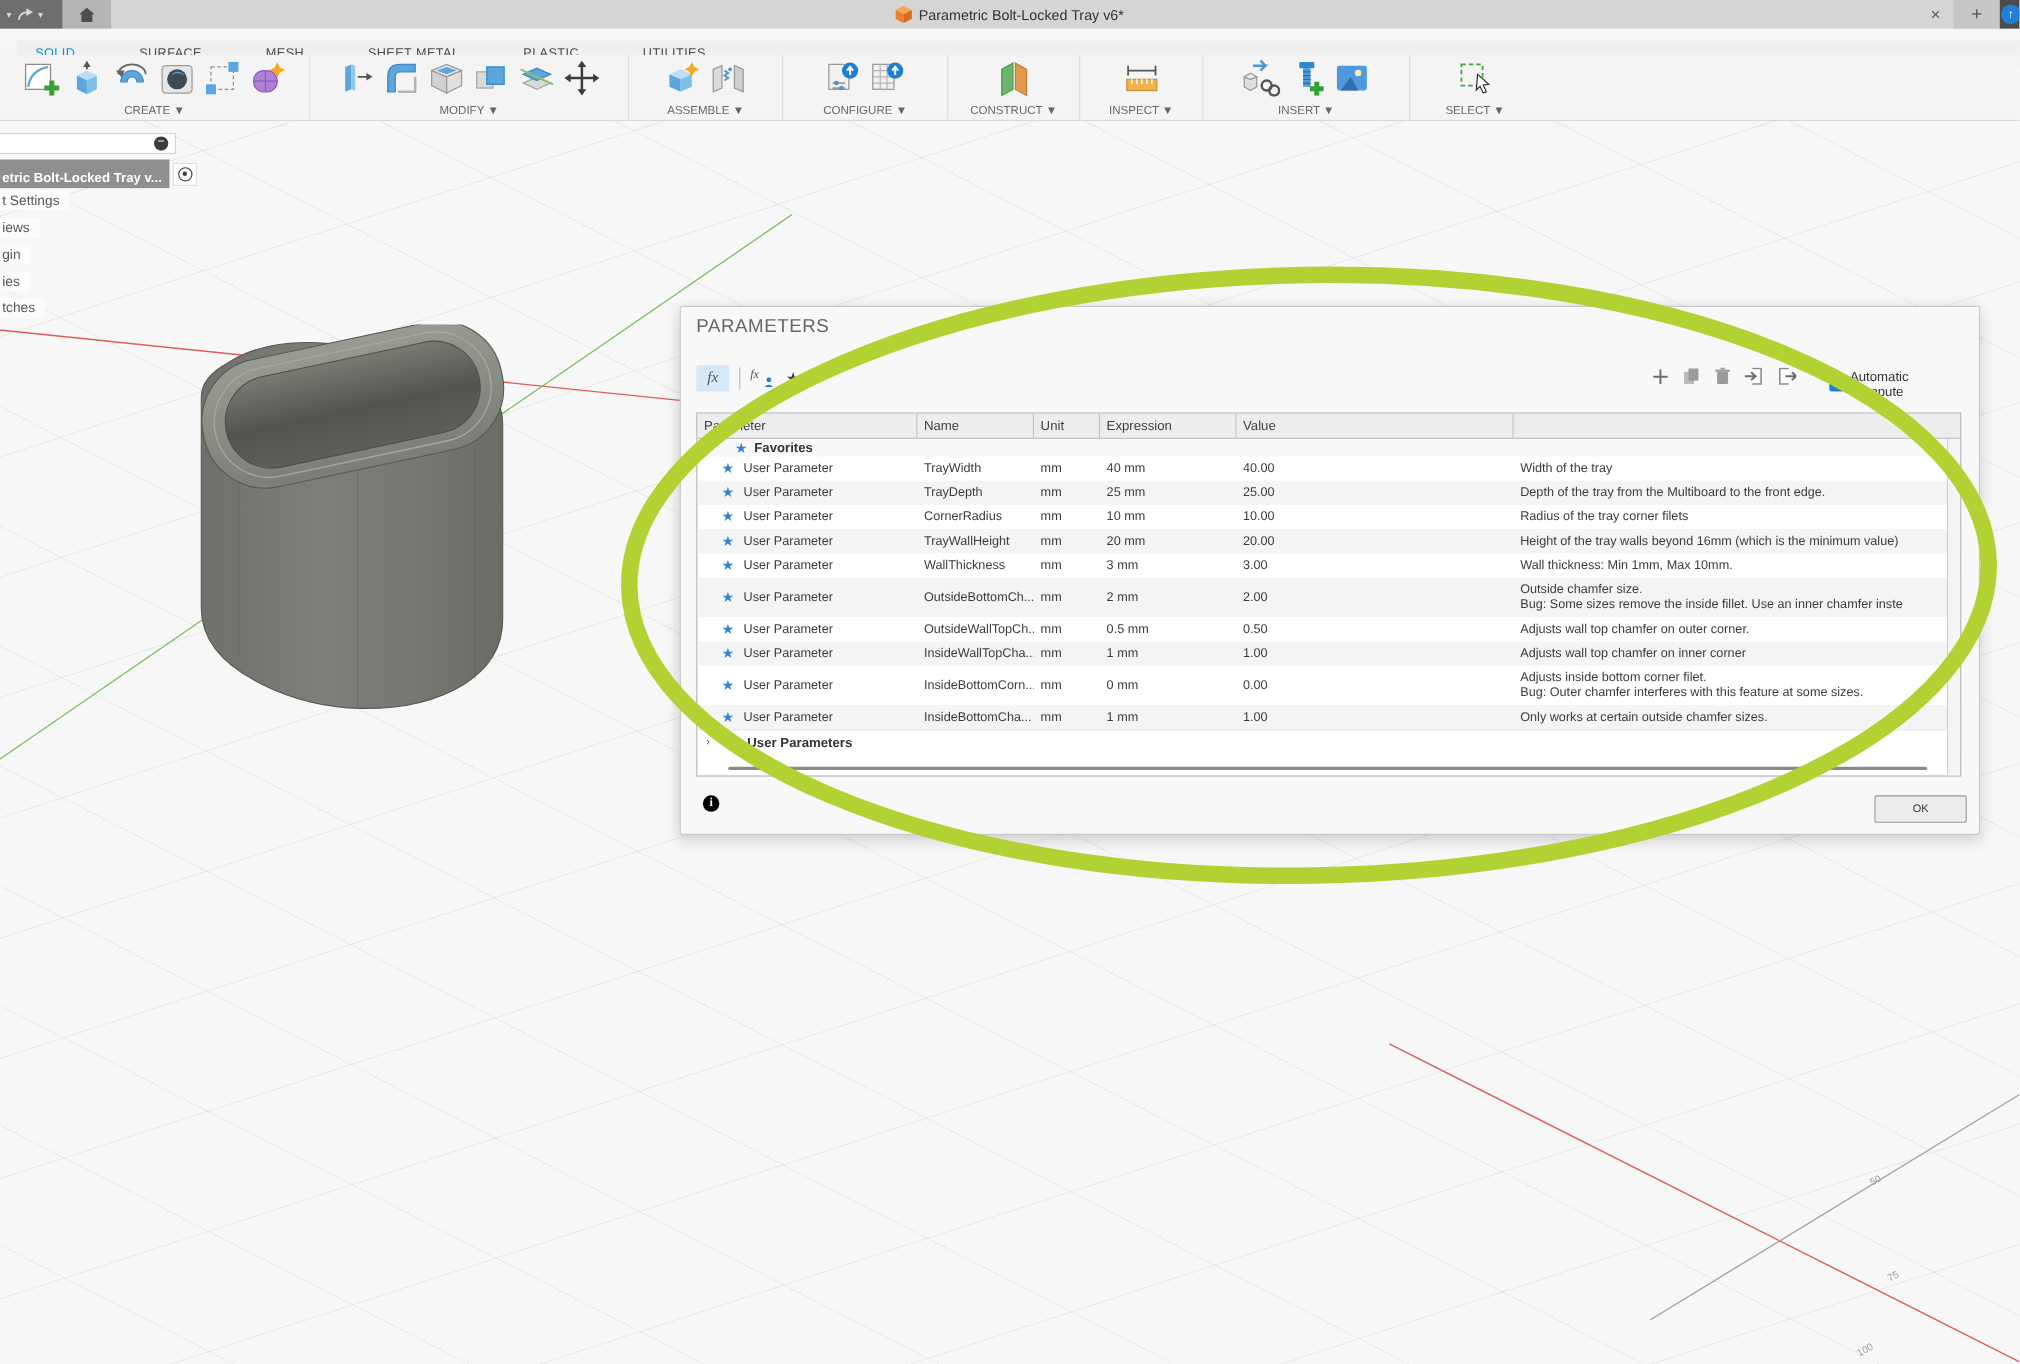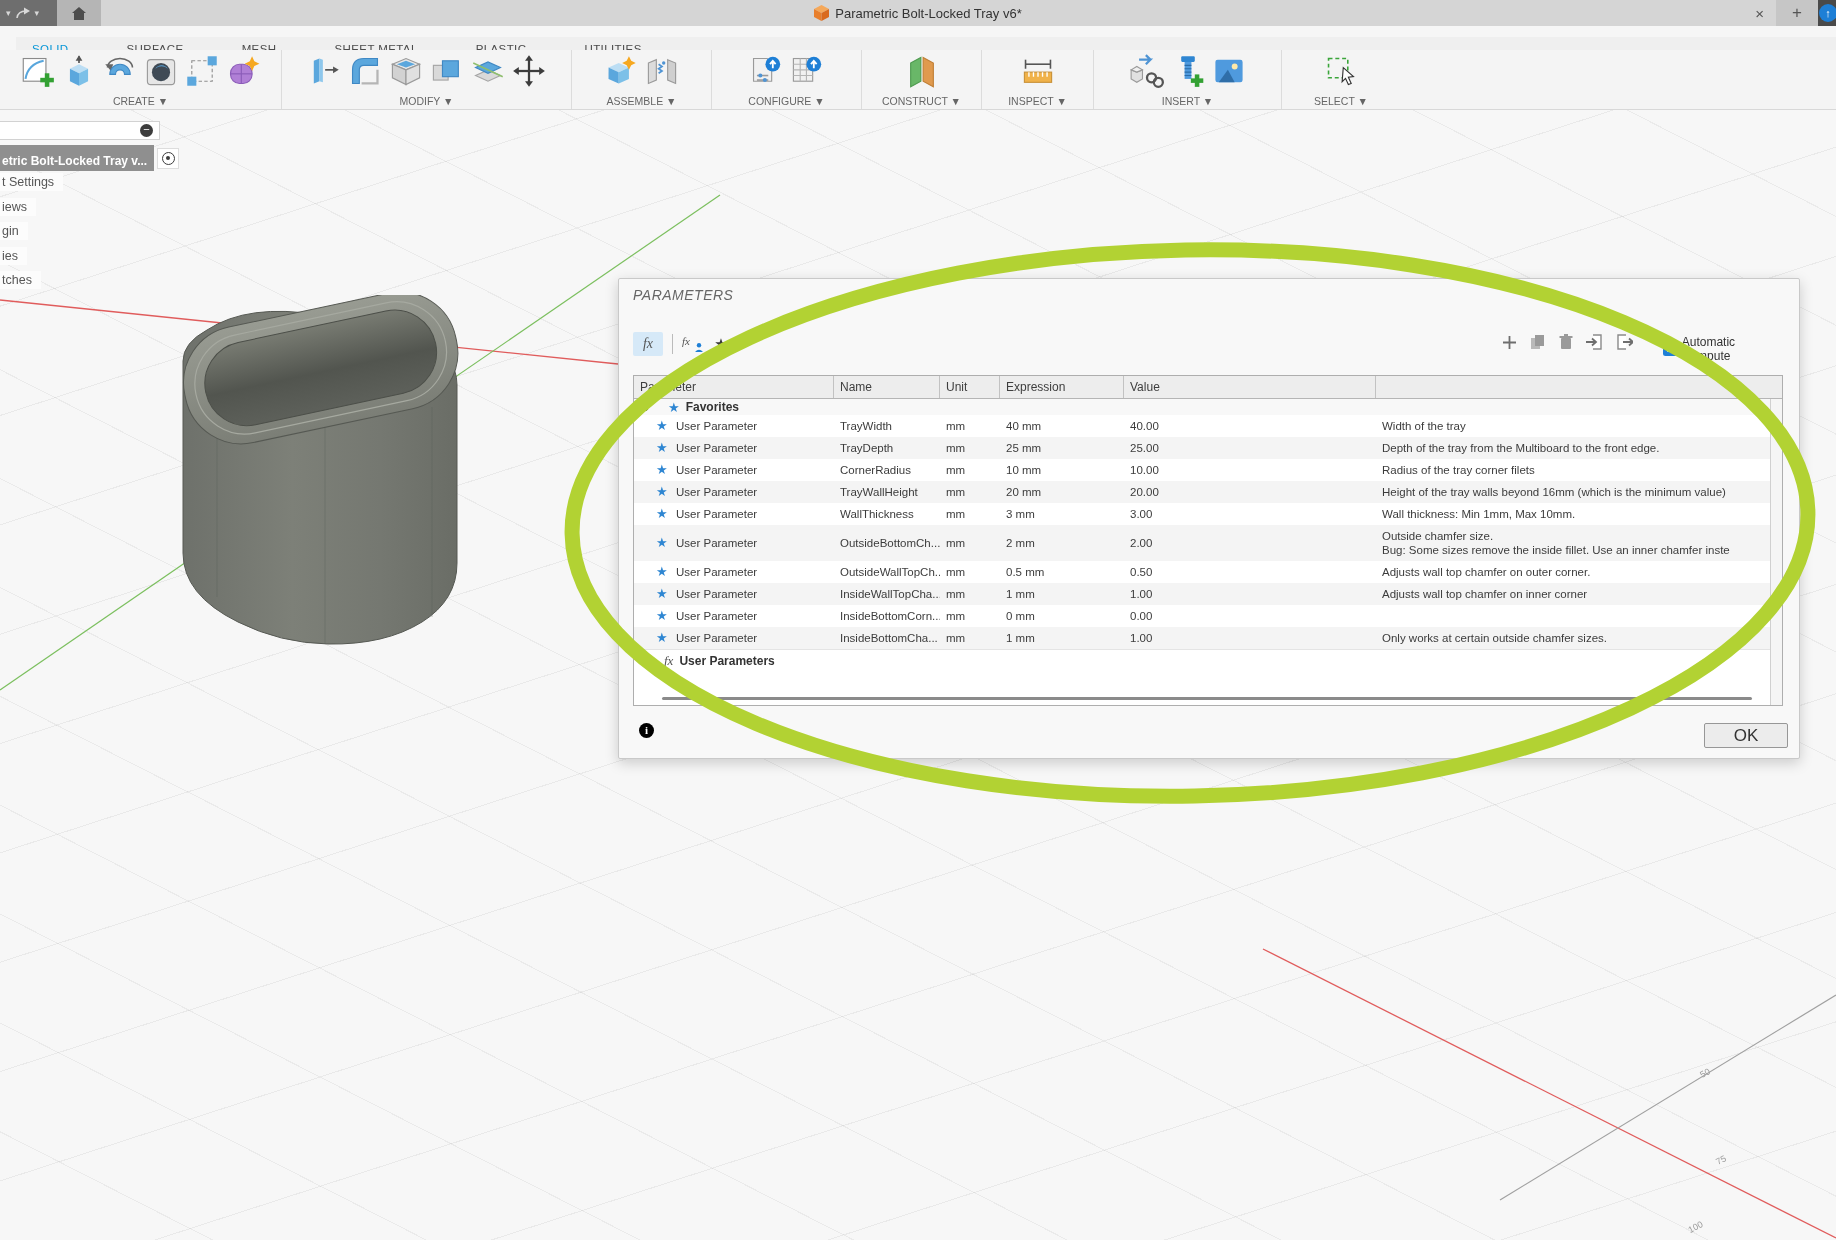--- a/index.html
+++ b/index.html
@@ -47,21 +47,21 @@
   .minus-circle { width:13px; height:13px; border-radius:50%; background:#3c3c3c; color:#fff; font-size:11px; line-height:11px; text-align:center; }
   .doc-row { position:absolute; left:0; top:35px; display:flex; align-items:center; gap:3px; }
   .doc-chip { background:#8f8f8f; color:#fff; font-size:12px; font-weight:bold; padding:9px 7px 3px 2px; white-space:nowrap; }
   .eye-chip { background:#fff; border:1px solid #ddd; width:22px; height:21px; display:flex; align-items:center; justify-content:center; }
   .radio-dot { width:13px; height:13px; border:1.5px solid #3c3c3c; border-radius:50%; position:relative; }
   .radio-dot::after { content:""; position:absolute; left:3.5px; top:3.5px; width:4px; height:4px; border-radius:50%; background:#3c3c3c; }
   .br-item { position:absolute; left:0; background:#fcfcfc; color:#565656; font-size:12.5px; padding:2px 9px 2px 2px; white-space:nowrap; }
 
   
   .dialog { position:absolute; left:618px; top:278px; width:1182px; height:481px; background:#f8f8f8; border:1px solid #c9c9c9; border-radius:2px; box-shadow:0 4px 14px rgba(0,0,0,.18); z-index:40; }
-  .dlg-title { position:absolute; left:14px; top:8px; font-size:14px; color:#666; letter-spacing:.5px;font-style:italic; }
+  .dlg-title { position:absolute; left:14px; top:8px; font-size:17px; color:#666; letter-spacing:.5px; }
   .dlg-toolbar { position:absolute; left:14px; top:52px; right:14px; height:26px; display:flex; align-items:center; }
   .fx-btn { width:30px; height:24px; background:#d6e9f8; border-radius:2px; display:flex; align-items:center; justify-content:center; font-family:"Liberation Serif", serif; font-style:italic; font-size:14px; color:#555; }
   .vsep { width:1px; height:20px; background:#bbb; margin:0 9px; }
   .fxu-btn { height:24px; display:flex; align-items:flex-start; padding-top:3px; font-family:"Liberation Serif", serif; font-style:italic; font-size:11px; color:#555; position:relative; width:26px; }
   .star-btn { font-size:15px; color:#3a3a3a; width:26px; text-align:center; }
   .filter-input { position:absolute; left:143px; top:1px; width:717px; height:24px; border:1px solid #b9b9b9; background:#fff; font-size:12px; color:#333; padding-left:8px; font-family:"Liberation Sans", sans-serif; }
   .filter-input::placeholder { color:#9a9a9a; }
   .dlg-icons { position:absolute; left:869px; top:3px; display:flex; gap:13px; align-items:center; }
   .dlg-icons svg { display:block; }
   .auto-compute { position:absolute; left:1030px; top:4px; display:flex; align-items:center; gap:5px; }
@@ -85,21 +85,21 @@
   .cell.param .rstar { position:absolute; left:22px; top:50%; transform:translateY(-50%); color:#2e86d2; font-size:13px; }
   .cell.name { width:106px; } .cell.unit { width:60px; } .cell.expr { width:124px; } .cell.val { width:252px; } .cell.com { width:394px; white-space:pre-line; }
   .uprow { display:flex; align-items:center; height:22px; background:#fff; border-top:1px solid #e4e4e4; }
   .uprow .chev { width:12px; margin-left:8px; font-size:10px; color:#444; }
   .uprow .fxg { font-family:"Liberation Serif", serif; font-style:italic; font-size:13px; color:#555; margin:0 6px 0 10px; }
   .uprow b { font-size:12px; color:#333; font-weight:bold; }
   .hscroll { position:absolute; left:28px; right:30px; bottom:5px; height:3px; background:#8a8a8a; border-radius:2px; }
   .vtrack { position:absolute; right:0; top:23px; bottom:0; width:12px; border-left:1px solid #d0d0d0; background:#f5f5f5; }
 
   .dlg-footer-info { position:absolute; left:20px; top:444px; width:15px; height:15px; border-radius:50%; background:#000; color:#fff; font-family:"Liberation Serif", serif; font-size:11px; font-weight:bold; text-align:center; line-height:15px; }
-  .ok-btn { position:absolute; left:1085px; top:444px; width:84px; height:25px; background:#ececec; border:1px solid #979797; border-radius:2px; font-size:17px; color:#333; text-align:center; line-height:23px; }
+  .ok-btn { position:absolute; left:1085px; top:444px; width:84px; height:25px; background:#ececec; border:1px solid #979797; border-radius:2px; font-size:10px; color:#333; text-align:center; line-height:23px; }
 
   
   .annotation { position:absolute; left:0; top:0; width:1836px; height:1240px; z-index:60; pointer-events:none; }
 </style>
 </head>
 <body>
 
 <div class="titlebar">
   <div class="qat">
     <span class="caret">▾</span>
@@ -518,20 +518,22 @@
     <div class="cell val">1.00</div>
     <div class="cell com">Adjusts wall top chamfer on inner corner</div>
   </div>
 
   <div class="trow">
     <div class="cell param"><span class="rstar">★</span><span>User Parameter</span></div>
     <div class="cell name">InsideBottomCorn...</div>
     <div class="cell unit">mm</div>
     <div class="cell expr">0 mm</div>
     <div class="cell val">0.00</div>
+    <div class="cell com">Adjusts inside bottom corner filet.
+Bug: Outer chamfer interferes with this feature at some sizes.</div>
   </div>
 
   <div class="trow alt">
     <div class="cell param"><span class="rstar">★</span><span>User Parameter</span></div>
     <div class="cell name">InsideBottomCha...</div>
     <div class="cell unit">mm</div>
     <div class="cell expr">1 mm</div>
     <div class="cell val">1.00</div>
     <div class="cell com">Only works at certain outside chamfer sizes.</div>
   </div>

